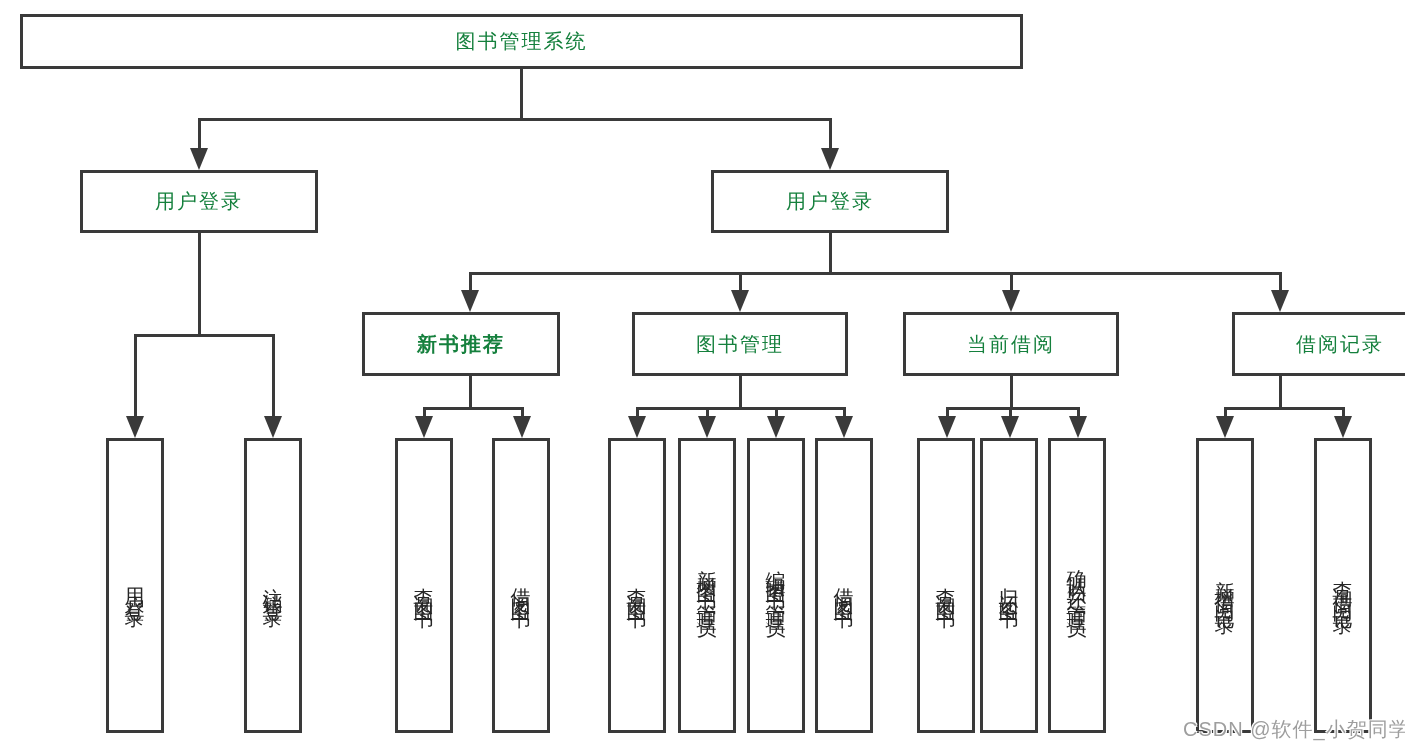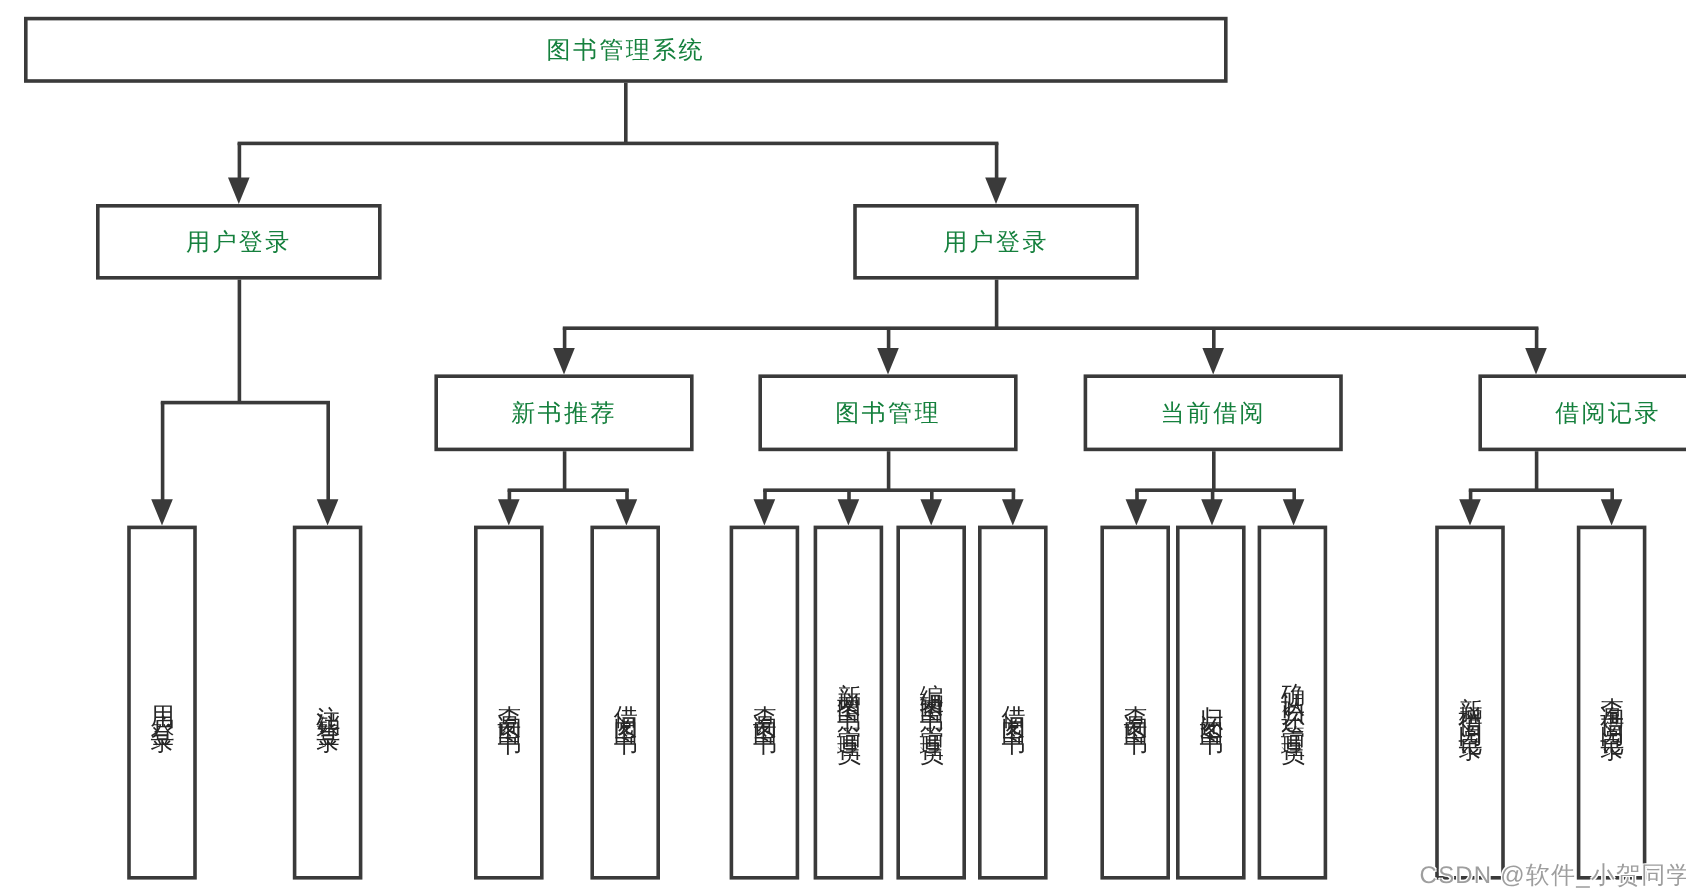--- a/index.html
+++ b/index.html
@@ -68,21 +68,21 @@
   <div class="hline" style="left:469px;top:272px;width:813px;"></div>
   <div class="vline" style="left:469px;top:273px;height:18px;"></div>
   <div class="arrow" style="left:461px;top:290px;"></div>
   <div class="vline" style="left:739px;top:273px;height:18px;"></div>
   <div class="arrow" style="left:731px;top:290px;"></div>
   <div class="vline" style="left:1010px;top:273px;height:18px;"></div>
   <div class="arrow" style="left:1002px;top:290px;"></div>
   <div class="vline" style="left:1279px;top:273px;height:18px;"></div>
   <div class="arrow" style="left:1271px;top:290px;"></div>
 
-  <div class="box" style="left:362px;top:312px;width:216px;height:64px;">
+  <div class="box" style="left:362px;top:312px;width:198px;height:64px;font-weight:bold;">
     <span>新书推荐</span>
   </div>
   <div class="box" style="left:632px;top:312px;width:216px;height:64px;">
     <span>图书管理</span>
   </div>
   <div class="box" style="left:903px;top:312px;width:216px;height:64px;text-align:right;">
     <span>当前借阅</span>
   </div>
   <div class="box" style="left:1232px;top:312px;width:216px;height:64px;font-family:Liberation Serif, serif;">
     <span>借阅记录</span>

